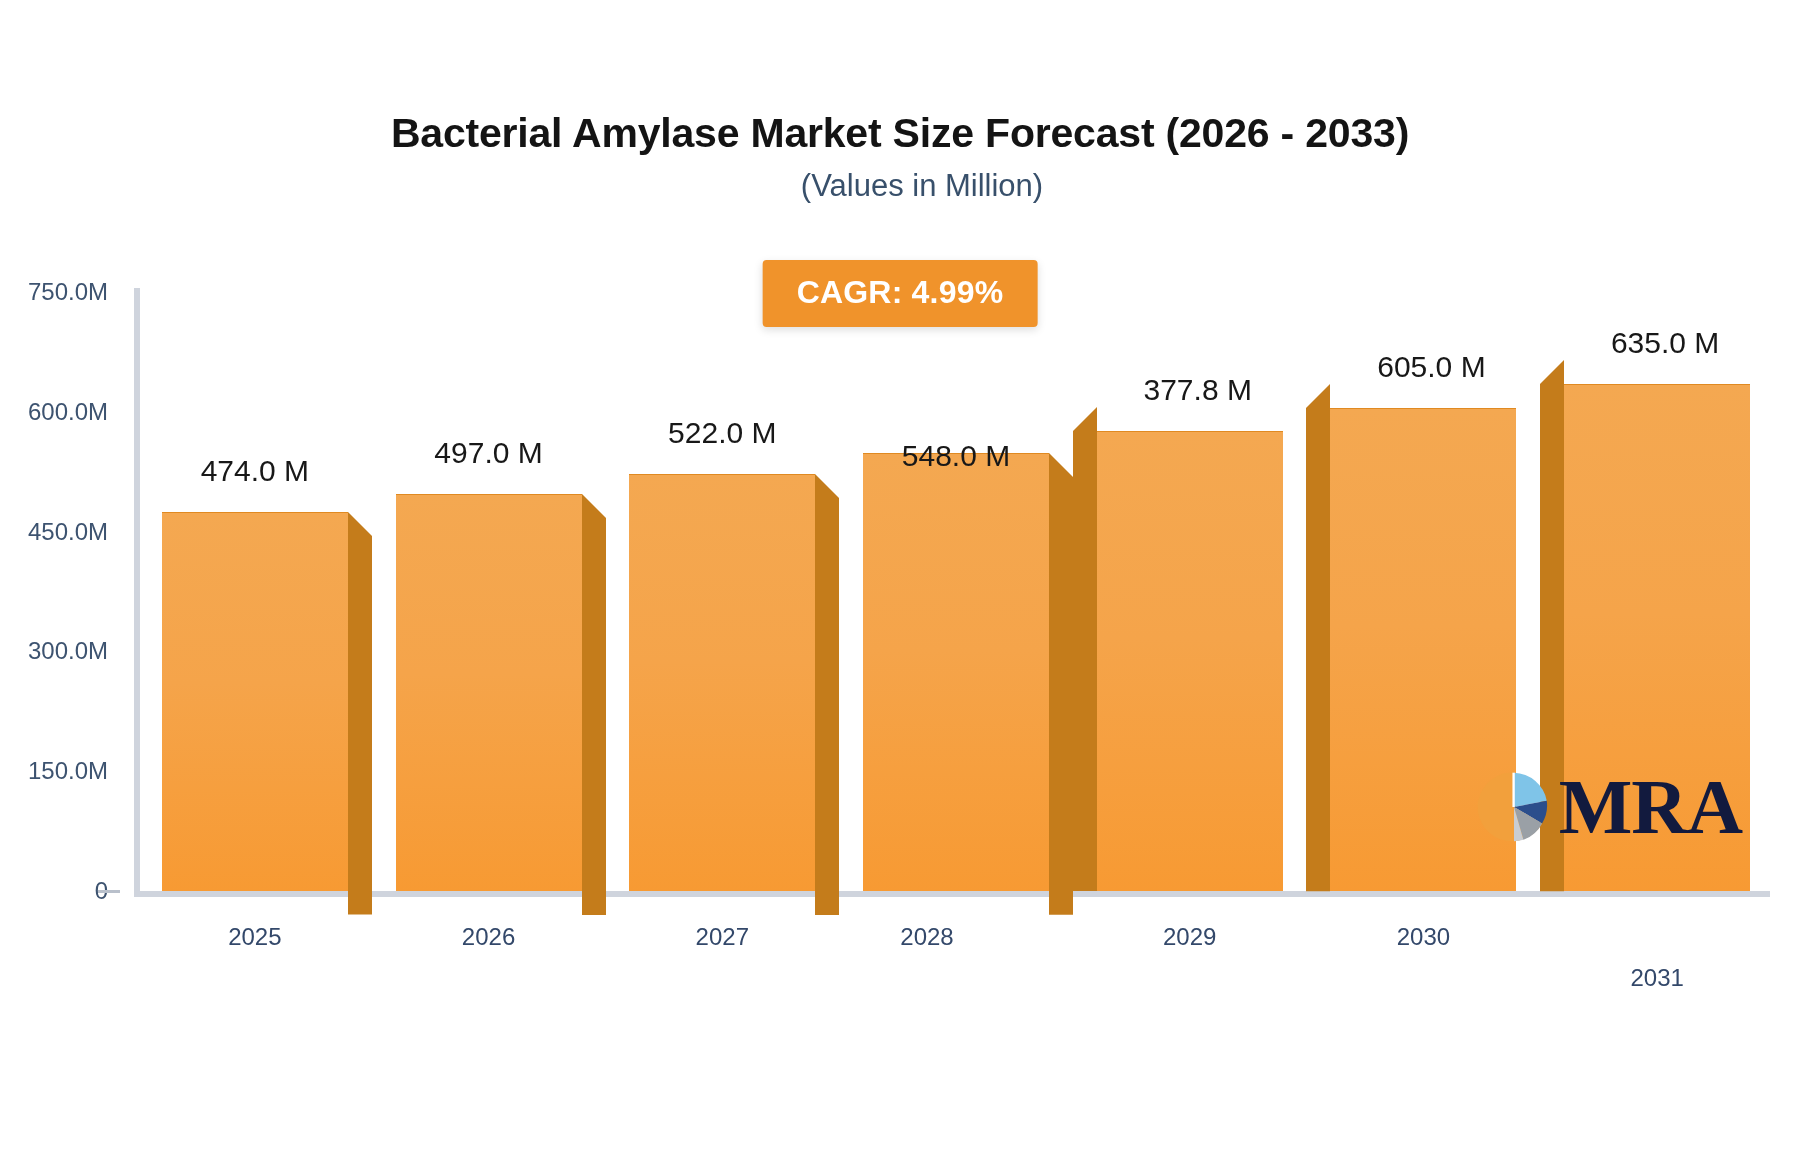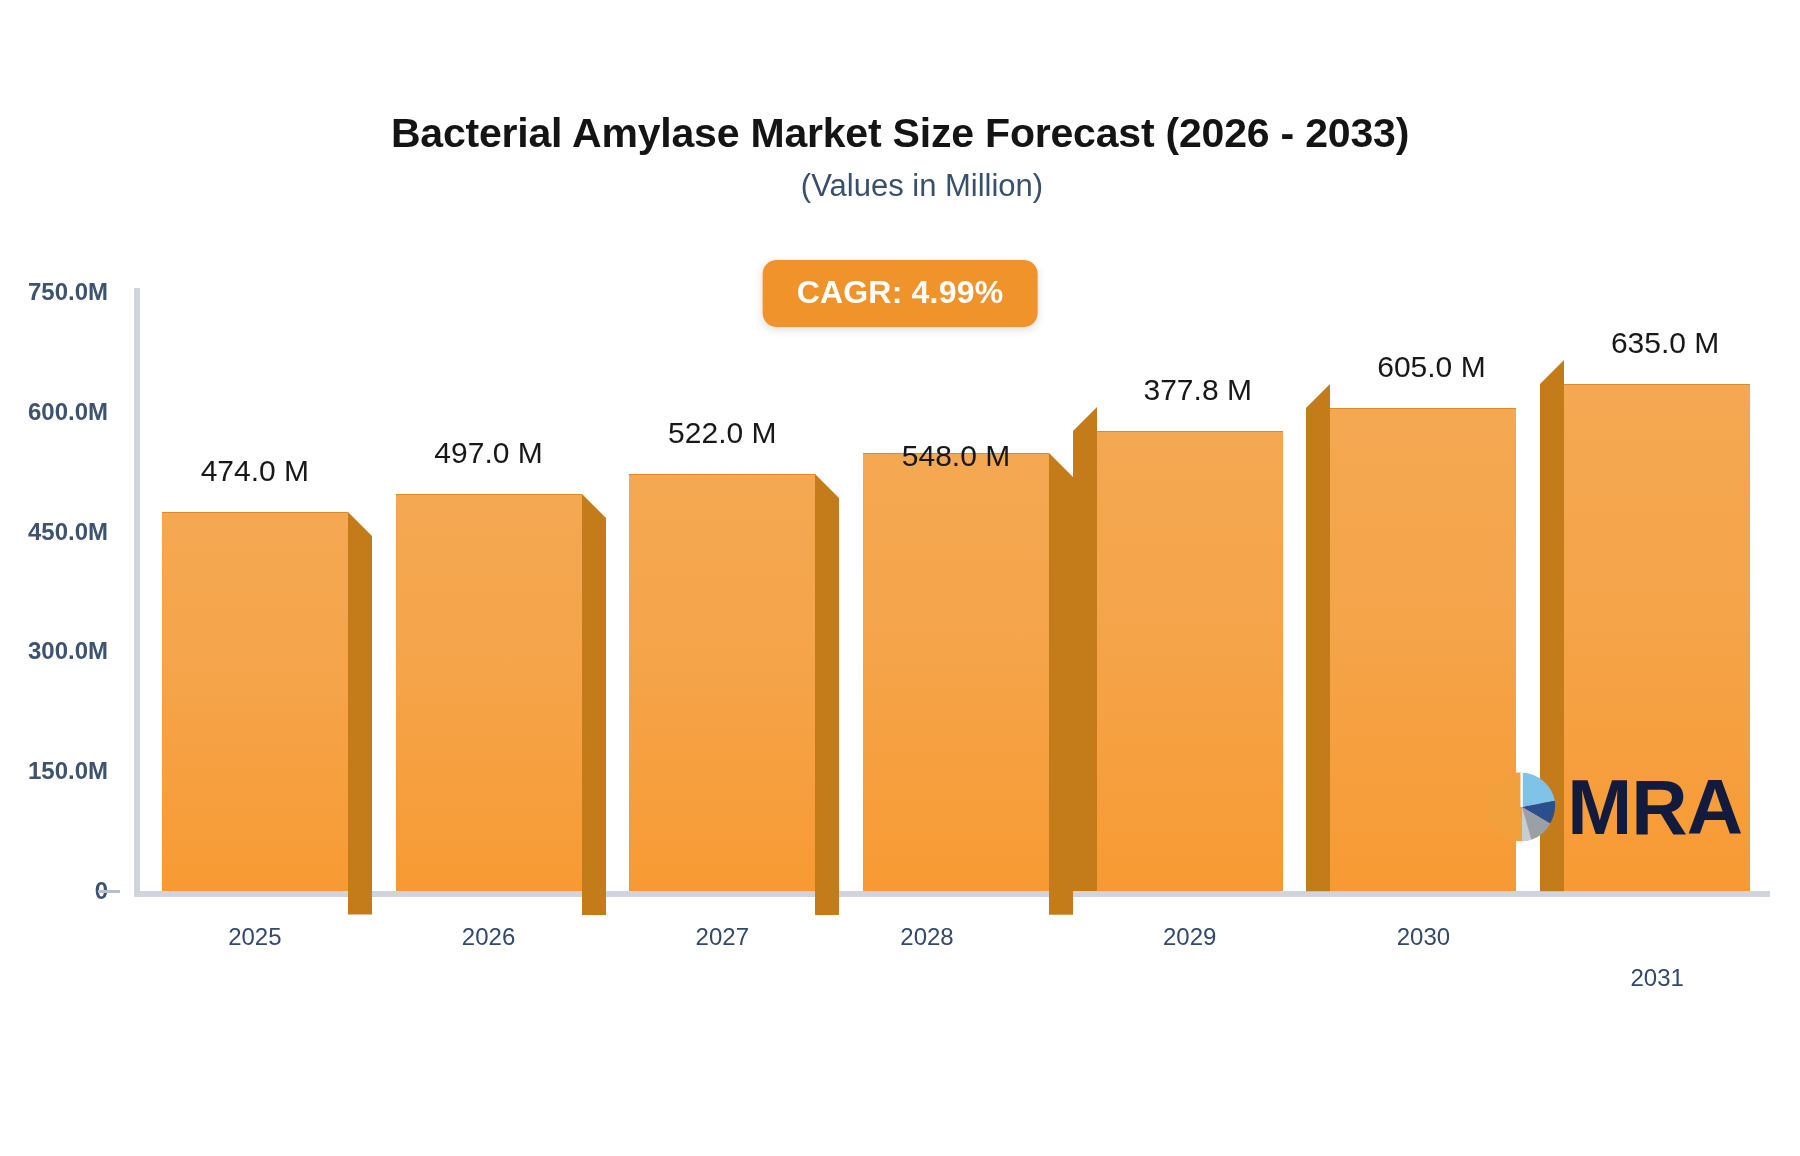--- a/index.html
+++ b/index.html
@@ -40,39 +40,38 @@
   }
 
   
   .cagr-badge {
     position: absolute;
     left: 50%;
     transform: translateX(-50%);
     top: 260px;
     background: #F0932B;
     color: #ffffff;
-    border-radius: 14px;
+    border-radius: 4px;
     padding: 14px 34px 16px 34px;
     font-size: 32px;
     font-weight: bold;
     letter-spacing: 0.2px;
     box-shadow: 0 3px 9px rgba(0,0,0,0.13);
     white-space: nowrap;
   }
   #plot-layer { position: absolute; left: 0; top: 0; }
 
   .ytick {
     position: absolute;
     right: 0;
     transform: translateY(-50%);
     font-size: 24px;
     color: #3d5370;
     text-align: right;
     white-space: nowrap;
-    font-weight: bold;
   }
   #ytick-wrap {
     position: absolute;
     left: 0;
     width: 108px;
     top: 0; height: 1156px;
   }
 
   .xtick {
     position: absolute;
@@ -116,21 +115,21 @@
   
   .logo {
     position: absolute;
     right: 58px;
     bottom: 30px;
     display: flex;
     align-items: center;
     gap: 6px;
   }
   .logo-text {
-    font-family: Liberation Sans, sans-serif;
+    font-family: Liberation Serif, serif;
     font-size: 78px;
     font-weight: bold;
     color: #121A3E;
     letter-spacing: -1px;
     line-height: 1;
   }
 </style>
 </head>
 <body>
 

